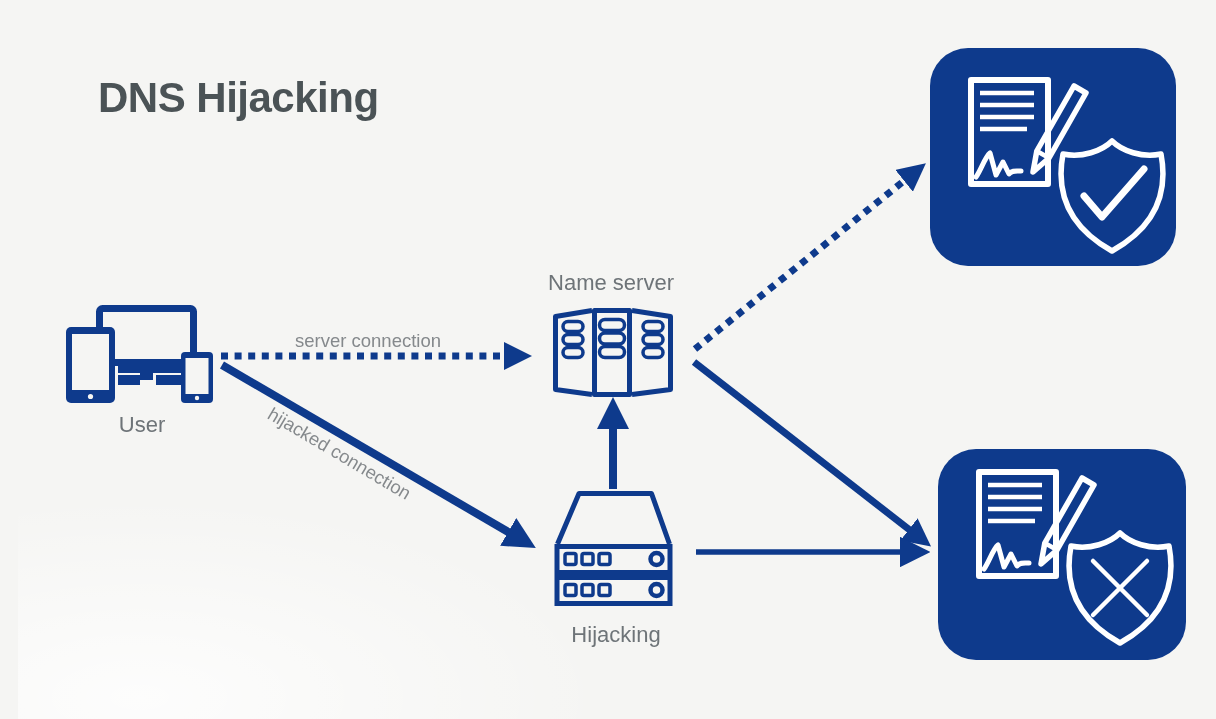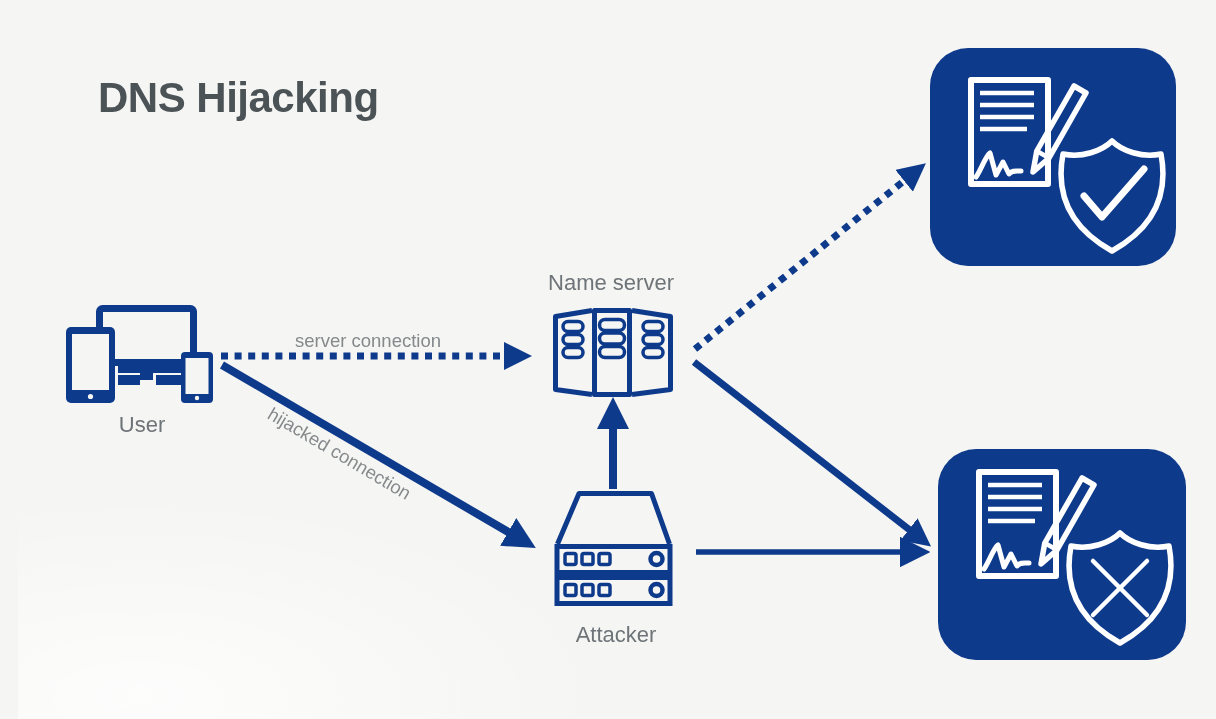--- a/index.html
+++ b/index.html
@@ -105,21 +105,21 @@
       <rect x="11" y="64.5" width="11" height="11" rx="2"></rect>
       <rect x="28" y="64.5" width="11" height="11" rx="2"></rect>
       <rect x="45" y="64.5" width="11" height="11" rx="2"></rect>
       <rect x="11" y="95.5" width="11" height="11" rx="2"></rect>
       <rect x="28" y="95.5" width="11" height="11" rx="2"></rect>
       <rect x="45" y="95.5" width="11" height="11" rx="2"></rect>
     </g>
     <circle cx="102.5" cy="70" r="6" fill="none" stroke="#0e3a8c" stroke-width="4.5"></circle>
     <circle cx="102.5" cy="101" r="6" fill="none" stroke="#0e3a8c" stroke-width="4.5"></circle>
   </svg>
-  <div class="node-label" style="left:498px;top:622px;width:200px">Attacker</div>
+  <div class="node-label" style="left:498px;top:622px;width:200px">Hijacking</div>
 
   <div class="dest-box" style="left:912px;top:48px;width:246px;height:218px">
     <svg style="left:36px;top:26px" width="206" height="184" viewBox="0 0 206 184">
       <g stroke="#ffffff" fill="none" stroke-linecap="round" stroke-linejoin="round">
         <g>
           <rect x="5" y="6" width="77" height="104" stroke-width="6" stroke-linecap="butt"></rect>
           <path d="M14,19 H68 M14,31 H68 M14,43 H68 M14,55 H61" stroke-width="4.5" stroke-linecap="butt"></path>
           <path d="M10,103 C15,96 19,83 24,79 L30,101 L37,88 L43,100 C46,96 50,97 55,97" stroke-width="5"></path>
         </g>
         <g>

